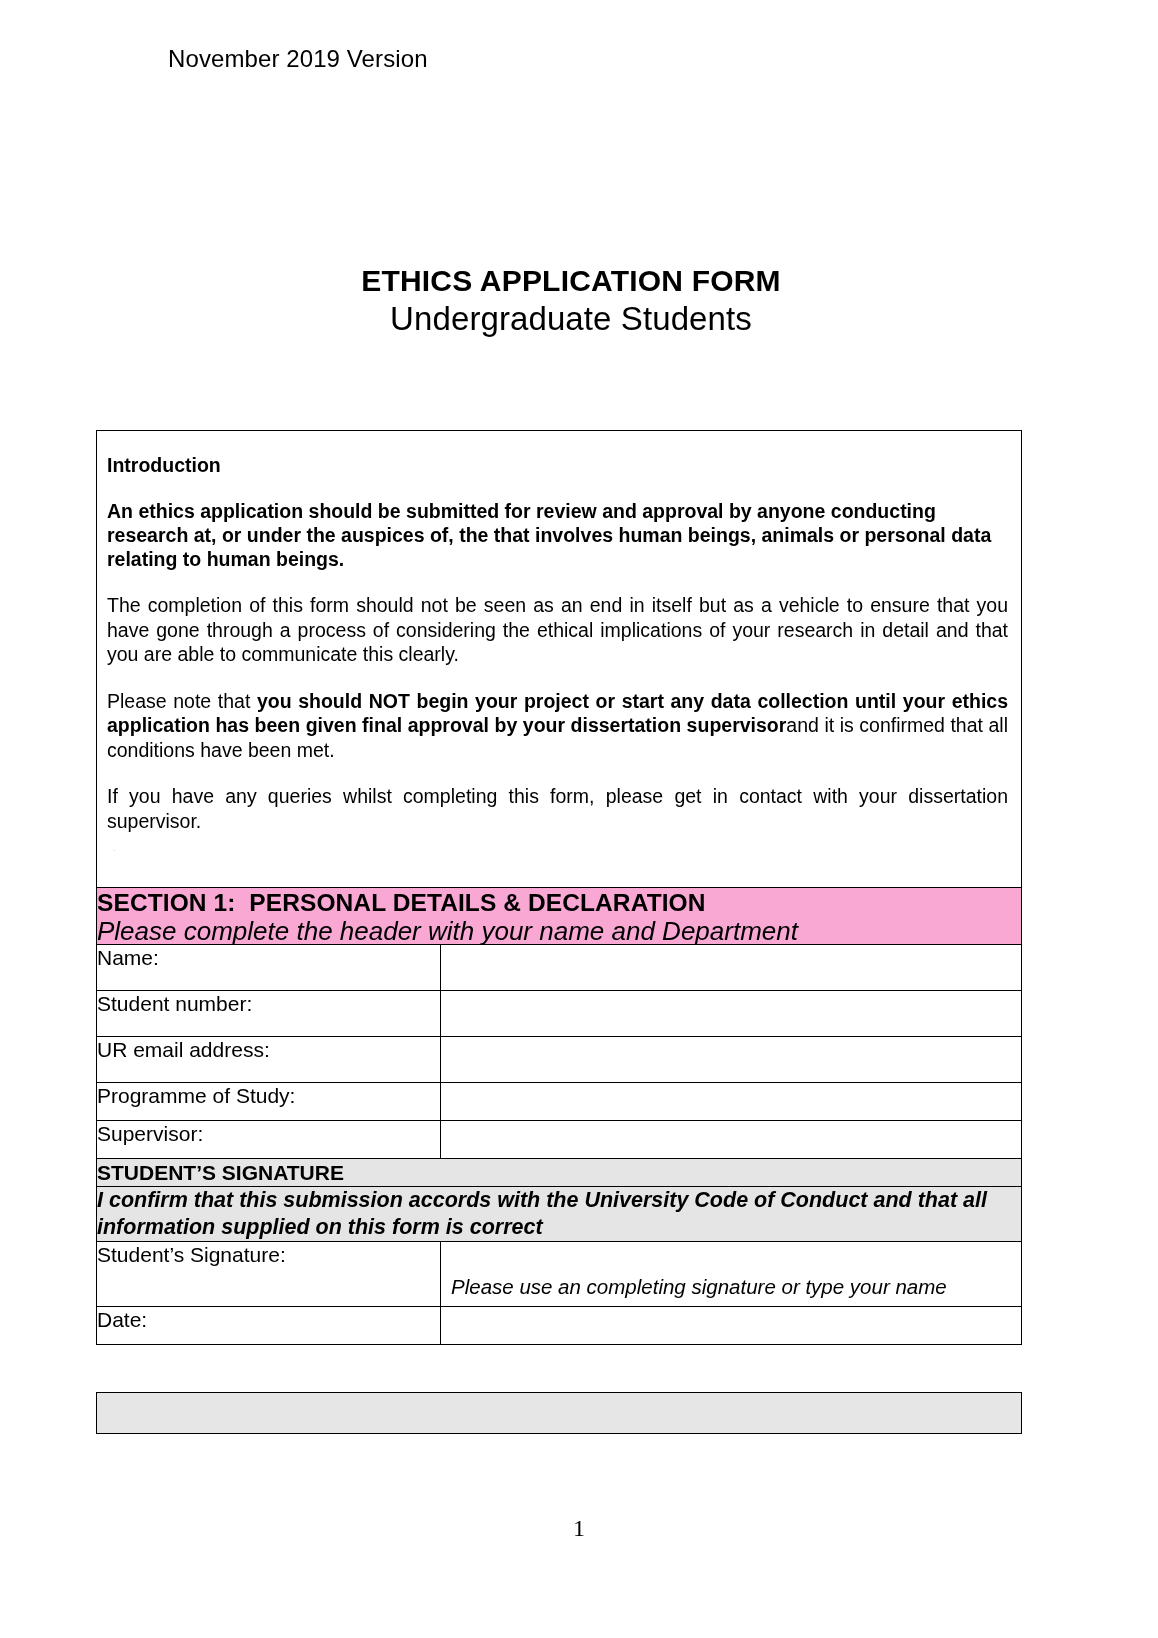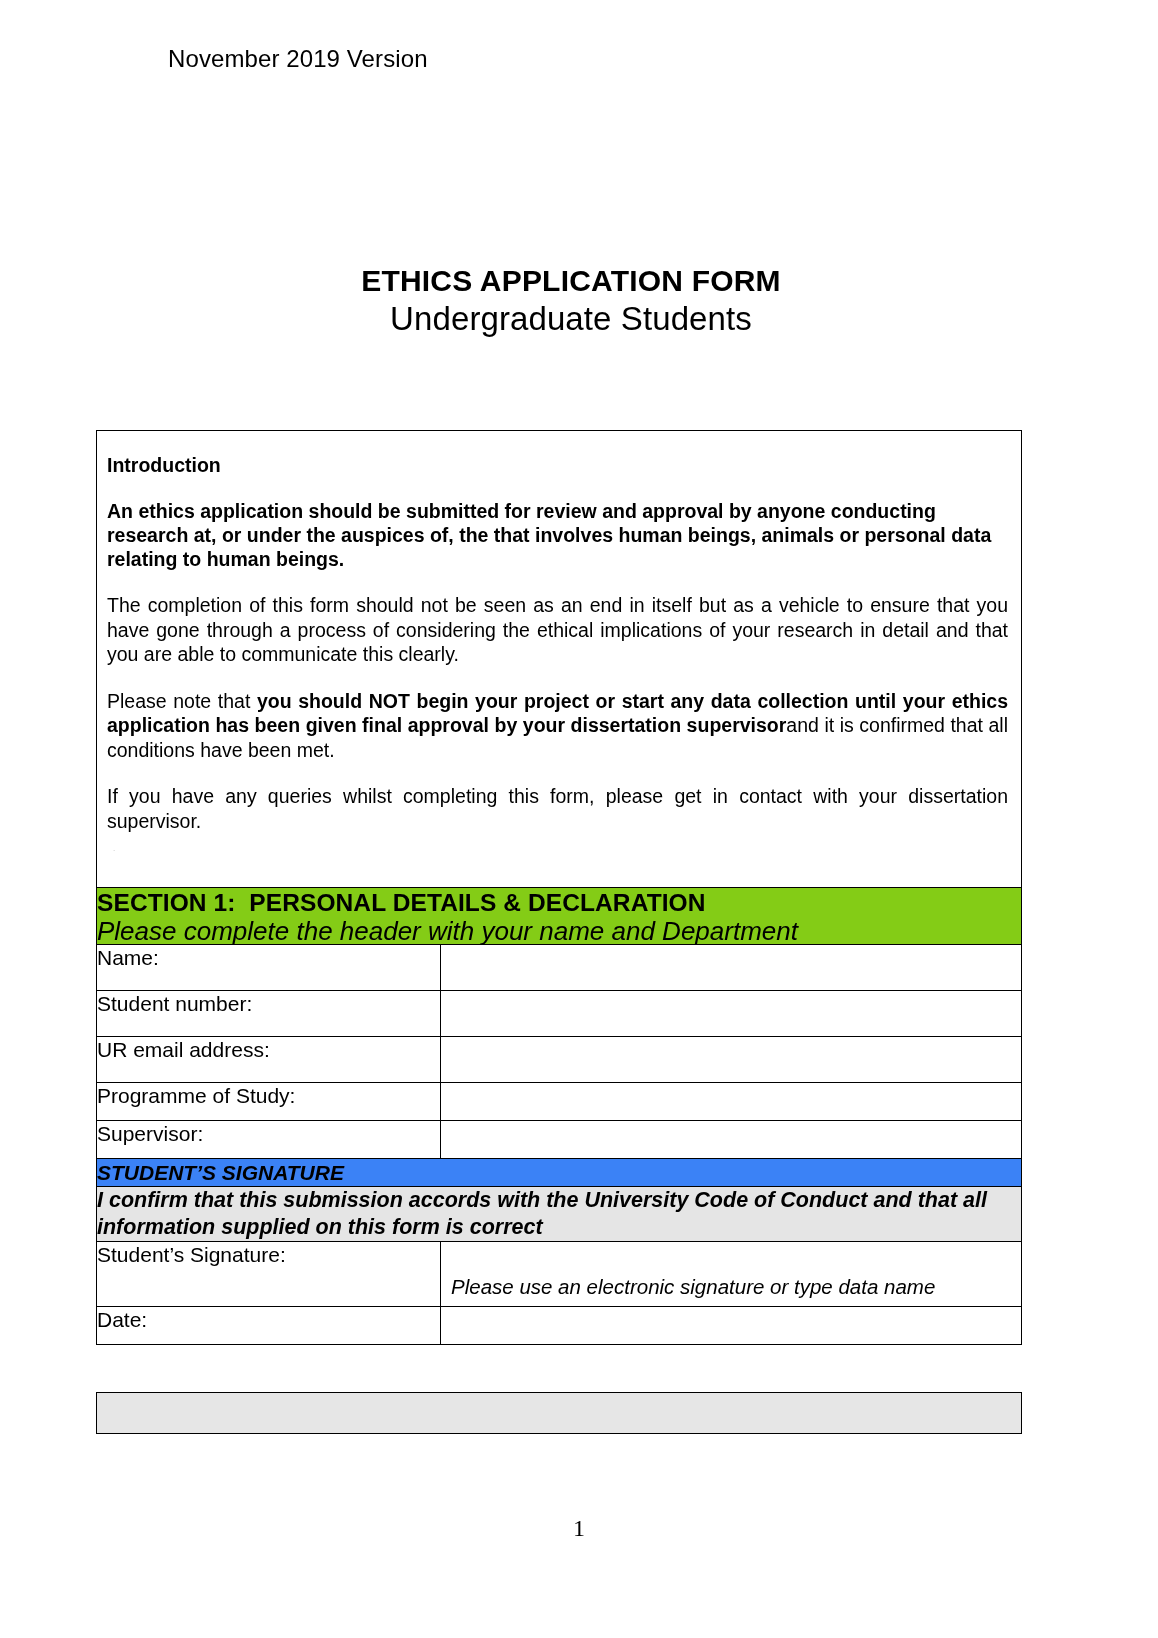--- a/index.html
+++ b/index.html
@@ -104,21 +104,21 @@
     table-layout: fixed;
   }
   table.form-table td {
     border: 1.2px solid #000;
     padding: 0;
     vertical-align: top;
   }
   .col-label { width: 344px; }
 
   .section-head-cell {
-    background: #84cc16;
+    background: #f9a8d4;
     padding: 4px 8px 5px 8px;
   }
   .section-head-title {
     font-size: 24.5px;
     font-weight: bold;
     line-height: 30px;
     letter-spacing: 0.1px;
     white-space: pre;
   }
   .section-head-sub {
@@ -136,23 +136,22 @@
     box-sizing: border-box;
   }
   .field-label.short {
     height: 38px;
   }
   .field-value {
     padding: 6px 0 0 10px;
   }
 
   .subhead-cell {
-    background: #3b82f6;
+    background: #e5e5e5;
     padding: 7px 8px 8px 8px;
-    font-style: italic;
   }
   .subhead-text {
     font-size: 21px;
     font-weight: bold;
     line-height: 27px;
   }
 
   .confirm-cell {
     background: #e5e5e5;
     padding: 6px 8px 7px 8px;
@@ -260,21 +259,21 @@
 
         <tr>
           <td class="confirm-cell" colspan="2">
             <div class="confirm-text">I confirm that this submission accords with the University Code of Conduct and that all information supplied on this form is correct</div>
           </td>
         </tr>
 
         <tr>
           <td class="field-label">Student’s Signature:</td>
           <td>
-            <div class="sig-hint">Please use an electronic signature or type data name</div>
+            <div class="sig-hint">Please use an completing signature or type your name</div>
           </td>
         </tr>
 
         <tr>
           <td class="field-label short">Date:</td>
           <td class="field-value"></td>
         </tr>
       </tbody>
     </table>
   </div>

